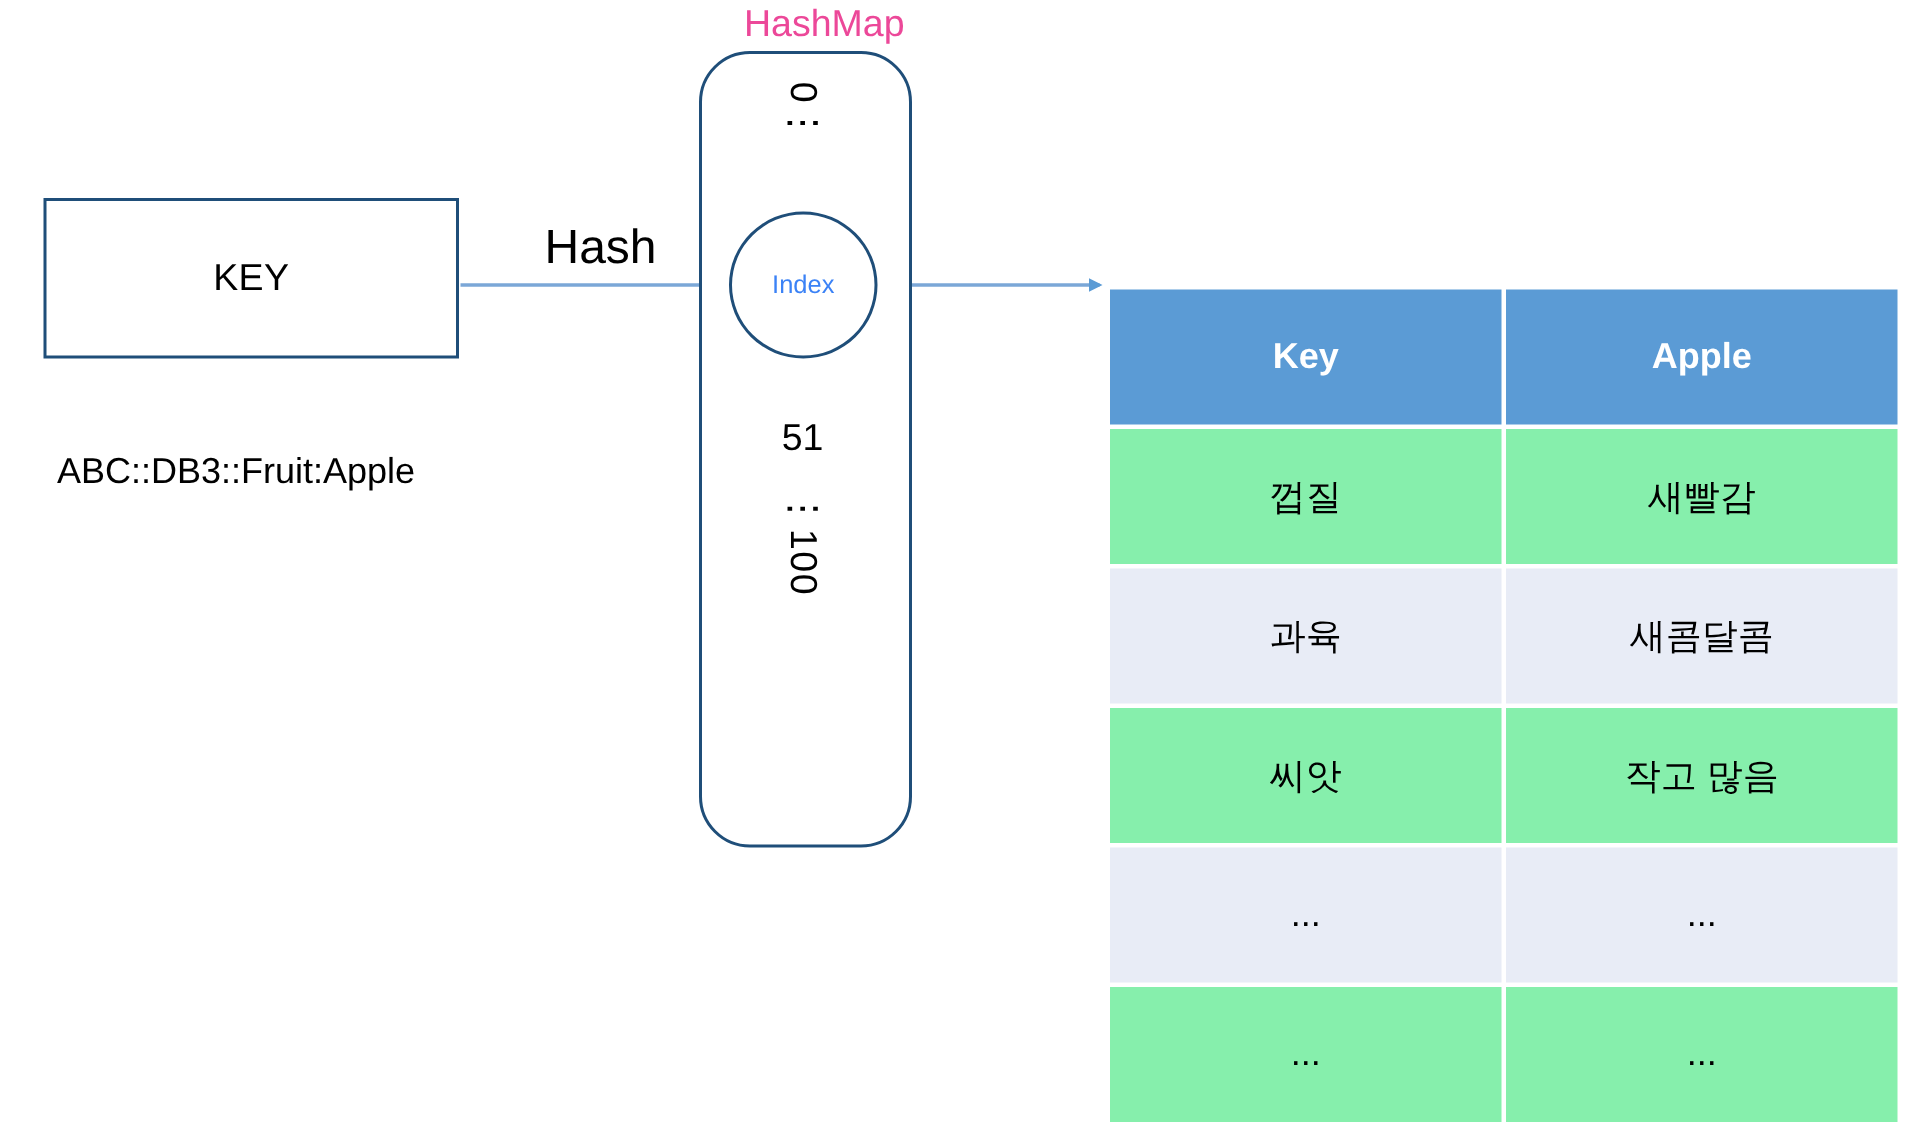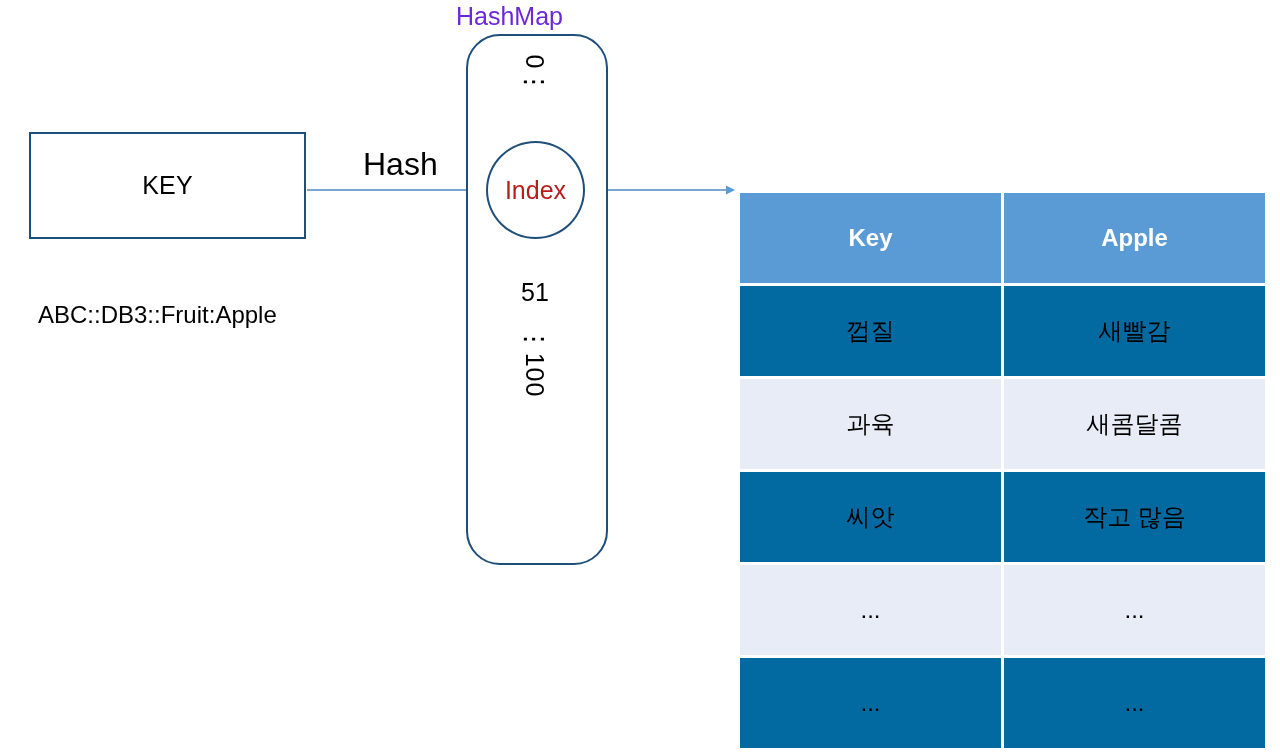--- a/index.html
+++ b/index.html
@@ -63,24 +63,24 @@
     left: 0;
     top: 0;
     width: 1280px;
     height: 755px;
     pointer-events: none;
   }
 
   
   .hashmap-title {
     position: absolute;
-    left: 456px;
+    left: 496px;
     top: 2px;
     font-size: 25px;
-    color: #6d28d9;
+    color: #ec4899;
     white-space: nowrap;
   }
   .hashmap-box {
     position: absolute;
     left: 466px;
     top: 34px;
     width: 142px;
     height: 531px;
     border: 2px solid #1F4E79;
     border-radius: 34px;
@@ -111,22 +111,22 @@
     height: 98px;
     border: 2px solid #1F4E79;
     border-radius: 50%;
     background: #ffffff;
     box-sizing: border-box;
     display: flex;
     align-items: center;
     justify-content: center;
   }
   .index-label {
-    font-size: 25px;
-    color: #b91c1c;
+    font-size: 17px;
+    color: #3b82f6;
   }
   .slot-mid {
     position: absolute;
     left: 495px;
     top: 278px;
     width: 80px;
     text-align: center;
     font-size: 25px;
     color: #000000;
   }
@@ -168,21 +168,21 @@
   .kv-table th {
     background: #5B9BD5;
     color: #ffffff;
     font-weight: bold;
     font-size: 24px;
   }
   .kv-table td {
     color: #000000;
     font-weight: normal;
   }
-  .kv-table tr.band-a td { background: #0369a1; }
+  .kv-table tr.band-a td { background: #86efac; }
   .kv-table tr.band-b td { background: #E8ECF6; }
 </style>
 </head>
 <body>
 
 <div id="canvas">
 
   <div class="key-box">
     <span class="key-box-label">KEY</span>
   </div>

